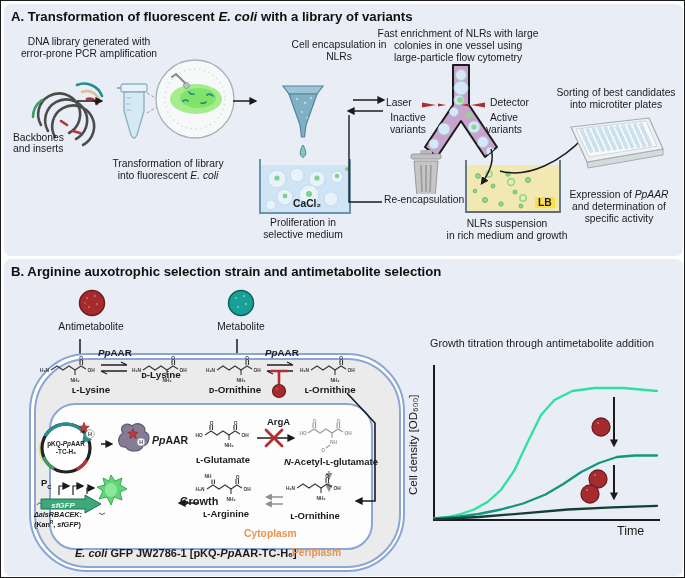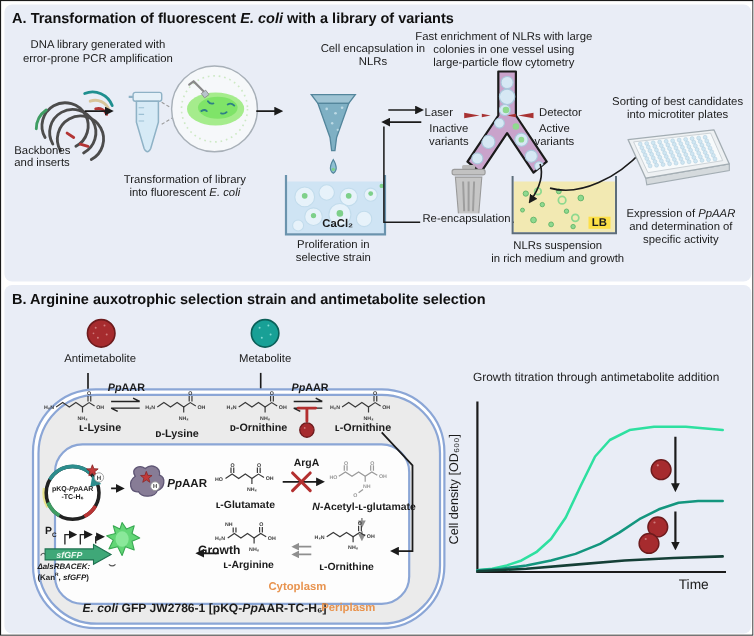--- a/index.html
+++ b/index.html
@@ -144,21 +144,21 @@
         <circle cx="52" cy="37" r="3"></circle>
         <circle cx="80" cy="19" r="2.2"></circle>
         <circle cx="28" cy="39" r="2.4"></circle>
         <circle cx="90" cy="12" r="2"></circle>
       </g>
   <path d="M3 2 V56 H93 V2" fill="none" stroke="#6a93ad" stroke-width="2"></path>
 </svg>
 <span class="abs lbl" style="left:292px;top:197px;font-weight:600;">CaCl₂</span>
 
 <div class="abs cap" style="left:246px;top:216px;width:112px;">Proliferation in
-selective strain</div>
+selective medium</div>
 
 <div class="abs cap" style="left:368px;top:27px;width:178px;">Fast enrichment of NLRs with large
 colonies in one vessel using
 large-particle flow cytometry</div>
 
 <svg class="abs" style="left:418px;top:64px;" width="84" height="106" viewBox="0 0 84 106">
   <defs>
         <clipPath id="vclip">
           <path d="M34 0 V40 L6 82 L18 92 L42 56 L66 92 L78 82 L50 40 V0 Z"></path>
         </clipPath>
@@ -396,21 +396,21 @@
 
 <svg class="abs struct" style="left:130px;top:354px;" width="58" height="28" viewBox="0 0 58 28">
   <text x="1" y="17">H₂N</text>
   <path d="M12 15 L18 11 L24 15 L30 11 L36 15 L42 11 L47 14"></path>
   <path d="M41 10 V5 M43.5 10 V5"></path>
       <text x="42" y="4.5" text-anchor="middle">O</text>
   <path d="M36 15 V20"></path>
       <text x="36" y="26.5" text-anchor="middle">NH₂</text>
   <text x="48.5" y="16.5">OH</text>
 </svg>
-<div class="abs chem" style="left:128px;top:388px;width:64px;">ᴅ-Lysine</div>
+<div class="abs chem" style="left:128px;top:368px;width:64px;">ᴅ-Lysine</div>
 
 <svg class="abs struct" style="left:204px;top:354px;" width="58" height="28" viewBox="0 0 58 28">
   <text x="1" y="17">H₂N</text>
   <path d="M12 15 L18 11 L24 15 L30 11 L36 15 L42 11 L47 14"></path>
   <path d="M41 10 V5 M43.5 10 V5"></path>
       <text x="42" y="4.5" text-anchor="middle">O</text>
   <path d="M36 15 V20"></path>
       <text x="36" y="26.5" text-anchor="middle">NH₂</text>
   <text x="48.5" y="16.5">OH</text>
 </svg>

